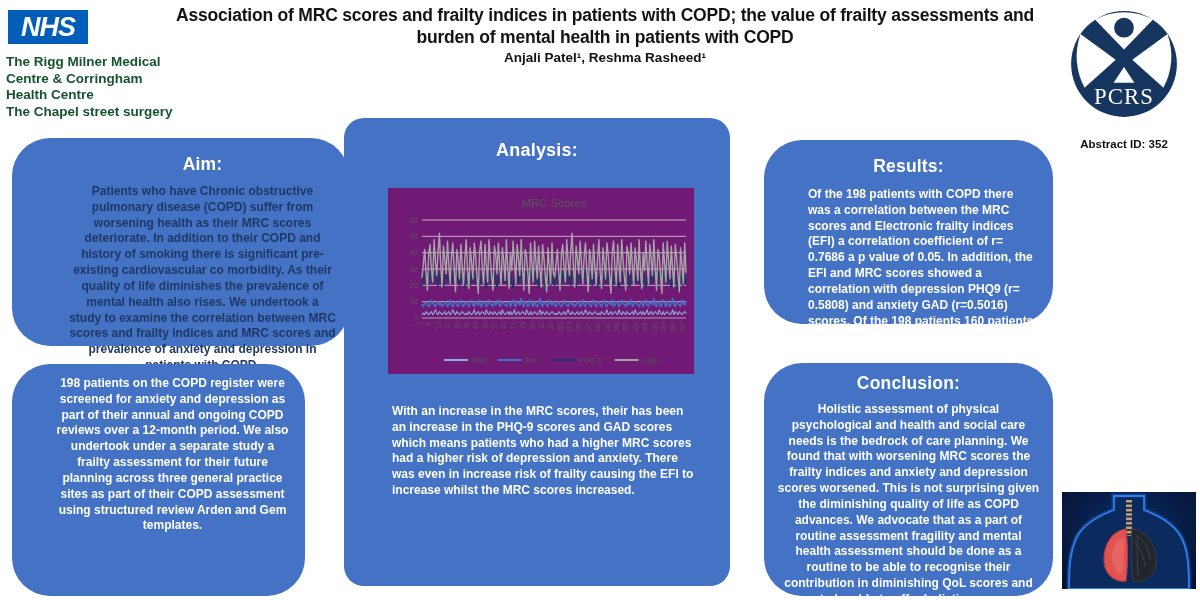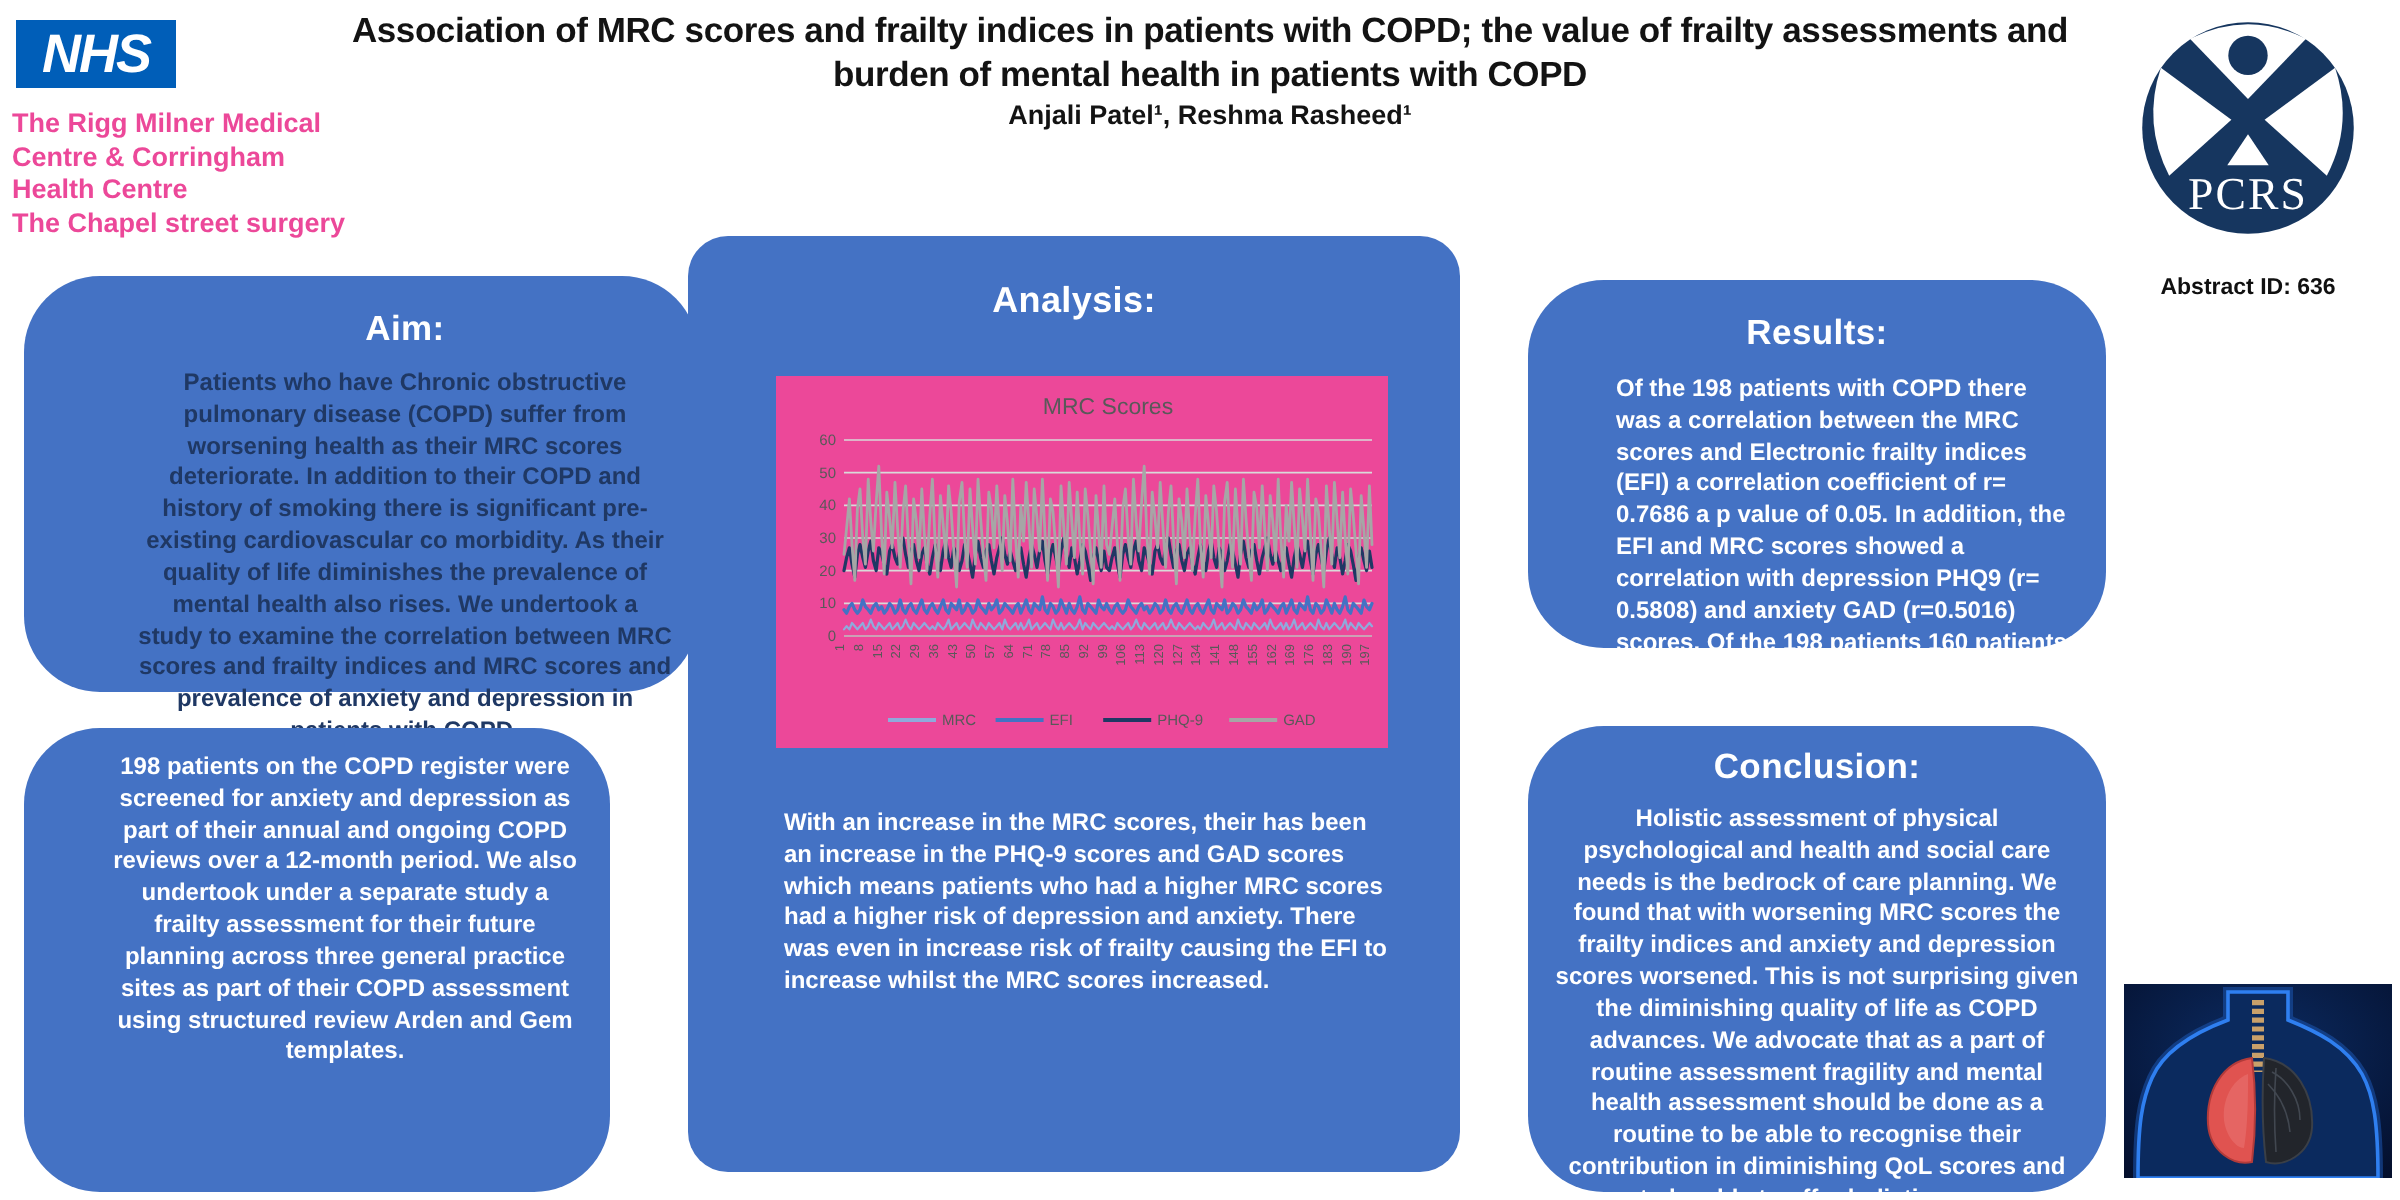--- a/index.html
+++ b/index.html
@@ -8,21 +8,21 @@
     font-family:"Liberation Sans",sans-serif;
   }
   
   .nhs-logo{
     position:absolute;left:8px;top:10px;width:80px;height:34px;background:#005eb8;
     color:#fff;font-weight:bold;font-style:italic;font-size:27px;line-height:34px;
     text-align:center;letter-spacing:-1px;
   }
   .org-block{
     position:absolute;left:6px;top:54px;width:190px;
-    font-weight:bold;font-size:13.5px;color:#ec4899;line-height:1.24;
+    font-weight:bold;font-size:13.5px;color:#14532d;line-height:1.24;
   }
   .title-block{
     position:absolute;left:145px;top:4px;width:920px;text-align:center;color:#131313;
   }
   .title-line{font-weight:bold;font-size:17.5px;line-height:1.28;letter-spacing:-0.2px;}
   .authors{font-weight:bold;font-size:13.5px;margin-top:1px;}
   .pcrs-wrap{position:absolute;left:1068px;top:8px;width:112px;height:116px;}
   .abstract-id{
     position:absolute;left:1062px;top:138px;width:124px;text-align:center;
     font-weight:bold;font-size:11.5px;color:#101010;
@@ -36,21 +36,21 @@
   .panel .body{font-size:12px;font-weight:bold;line-height:1.32;}
   .panel-aim{left:12px;top:138px;width:293px;height:208px;border-radius:38px;padding-left:44px;}
   .panel-aim h2{padding-top:16px;}
   .panel-aim .body{margin:9px 13px 0 13px;text-align:center;color:#1f3864;}
   .panel-method{left:12px;top:364px;width:293px;height:232px;border-radius:38px;}
   .panel-method h2{padding-top:26px;}
   .panel-method .body{margin:12px 16px 0 44px;text-align:center;}
   .panel-analysis{left:344px;top:118px;width:386px;height:468px;border-radius:20px;}
   .panel-analysis h2{padding-top:22px;font-size:18px;}
   .chart-box{
-    position:absolute;left:44px;top:70px;width:306px;height:186px;background:#ec4899;
+    position:absolute;left:44px;top:70px;width:306px;height:186px;background:#701a75;
   }
   .analysis-body{position:absolute;left:48px;top:286px;width:302px;}
   .panel-results{left:764px;top:140px;width:289px;height:184px;border-radius:38px;}
   .panel-results h2{padding-top:16px;}
   .panel-results .body{margin:10px 16px 0 44px;text-align:left;}
   .panel-conclusion{left:764px;top:363px;width:289px;height:233px;border-radius:38px;}
   .panel-conclusion h2{padding-top:10px;}
   .panel-conclusion .body{margin:8px 13px 0 13px;text-align:center;}
   
   .chart-box svg text{font-family:"Liberation Sans",sans-serif;}
@@ -81,21 +81,21 @@
     <svg viewBox="0 0 108 108" width="112" height="112" aria-hidden="true">
       <circle cx="54" cy="54" r="51" fill="#16365f"></circle>
       <path d="M54,40 L26,11 Q54,-3 82,11 Z" fill="#ffffff"></path>
       <circle cx="54" cy="19" r="9.5" fill="#16365f"></circle>
       <path d="M46,50 L12,25 Q3,52 16,77 Z" fill="#ffffff"></path>
       <path d="M62,50 L96,25 Q105,52 92,77 Z" fill="#ffffff"></path>
       <path d="M54,57 L44,72 L64,72 Z" fill="#ffffff"></path>
       <text x="54" y="93" text-anchor="middle" font-family="Liberation Serif, serif" font-size="22" fill="#ffffff" letter-spacing="1">PCRS</text>
     </svg>
   </div>
-  <div class="abstract-id">Abstract ID: 636</div>
+  <div class="abstract-id">Abstract ID: 352</div>
 
   <div class="panel panel-aim">
     <h2>Aim:</h2>
     <div class="body">Patients who have Chronic obstructive pulmonary disease (COPD) suffer from worsening health as their MRC scores deteriorate. In addition to their COPD and history of smoking there is significant pre-existing cardiovascular co morbidity.  As their quality of life diminishes the prevalence of mental health also rises.  We undertook a study to examine the correlation between MRC scores and frailty indices and MRC scores and prevalence of anxiety and depression in patients with COPD.</div>
   </div>
 
   <div class="panel panel-method">
     <div class="body">198 patients on the COPD register were screened for anxiety and depression as part of their annual and ongoing COPD reviews over a 12-month period.  We also undertook under a separate study a frailty assessment for their future planning across three general practice sites as part of their COPD assessment using structured review Arden and Gem templates.</div>
   </div>
 

